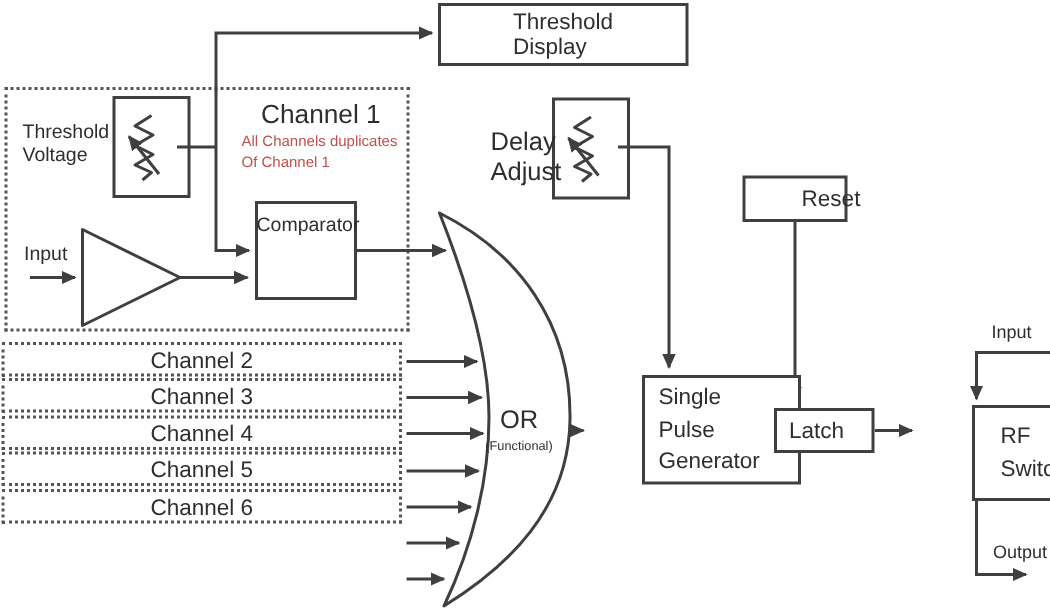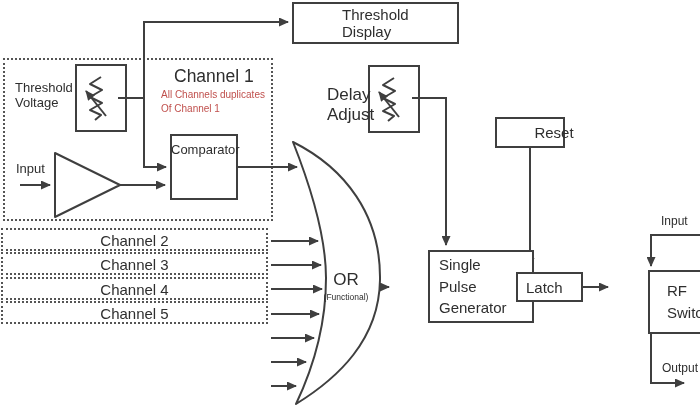--- a/index.html
+++ b/index.html
@@ -50,20 +50,23 @@
     <span>Channel 2</span>
     </div>
   <div class="row" style="left:1px;top:252px;width:267px;height:23px;">
     <span>Channel 3</span>
     </div>
   <div class="row" style="left:1px;top:277px;width:267px;height:23px;">
     <span>Channel 4</span>
     </div>
   <div class="row" style="left:1px;top:301px;width:267px;height:23px;">
     <span>Channel 5</span>
+    </div>
+  <div class="row" style="left:1px;top:326px;width:267px;height:23px;">
+    <span>Channel 6</span>
     </div>
 
   <svg class="layer" width="700" height="406" viewBox="0 0 700 406">
     <defs>
       <marker id="ah" markerUnits="userSpaceOnUse" markerWidth="11" markerHeight="9" refX="9" refY="4.5" orient="auto">
         <path d="M0,0 L10,4.5 L0,9 Z"></path>
       </marker>
       <g id="pot-sym">
         <polyline class="potline" points="101,77 90,84 102,90 90,97 102,103 90,110 101,115 95,120"></polyline>
         <line class="potline" x1="106" y1="116" x2="86" y2="91" marker-end="url(#ah)"></line>

